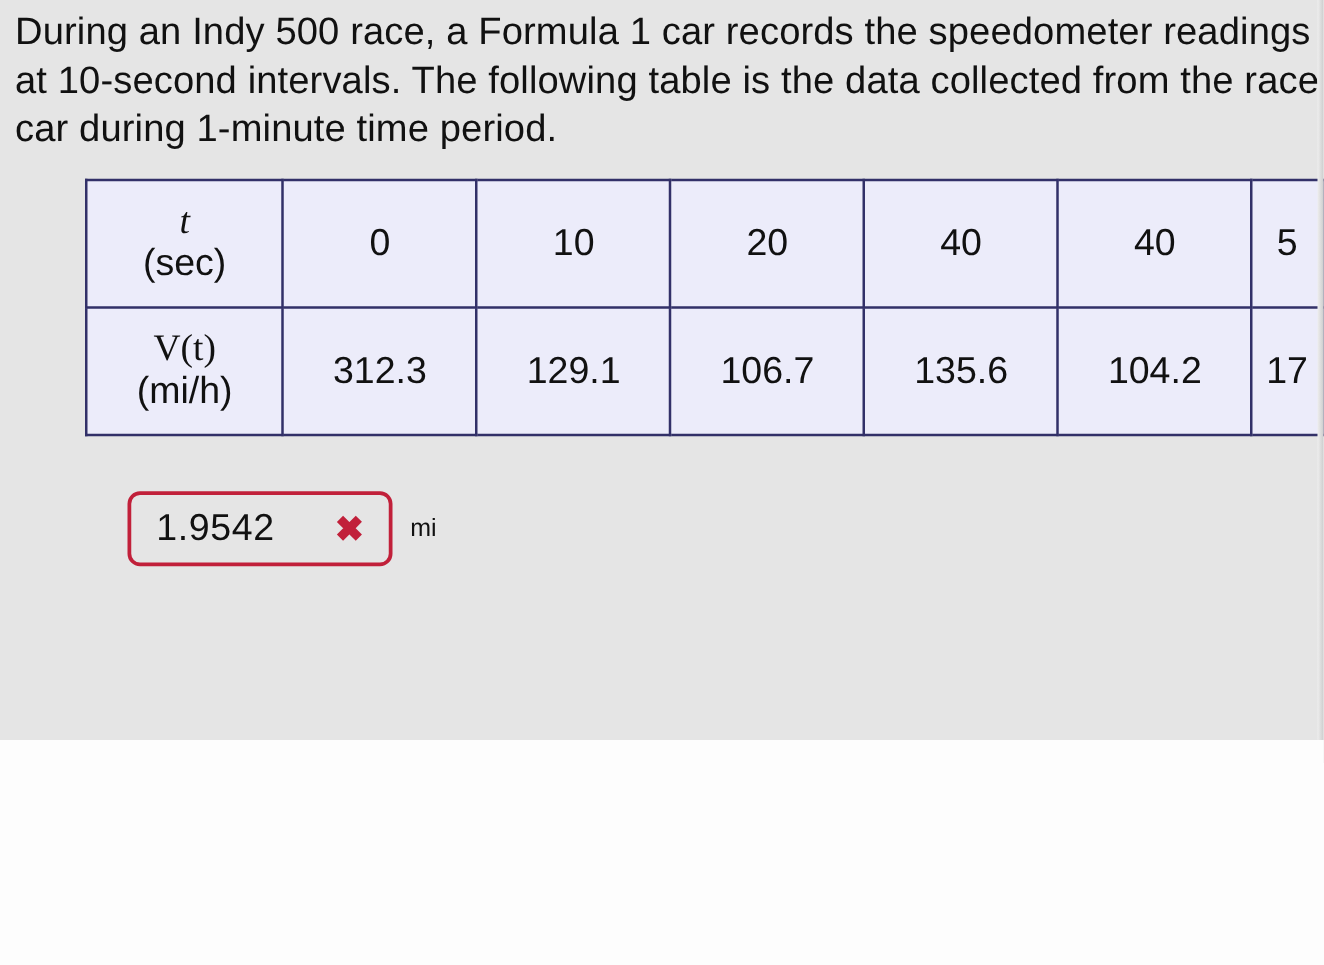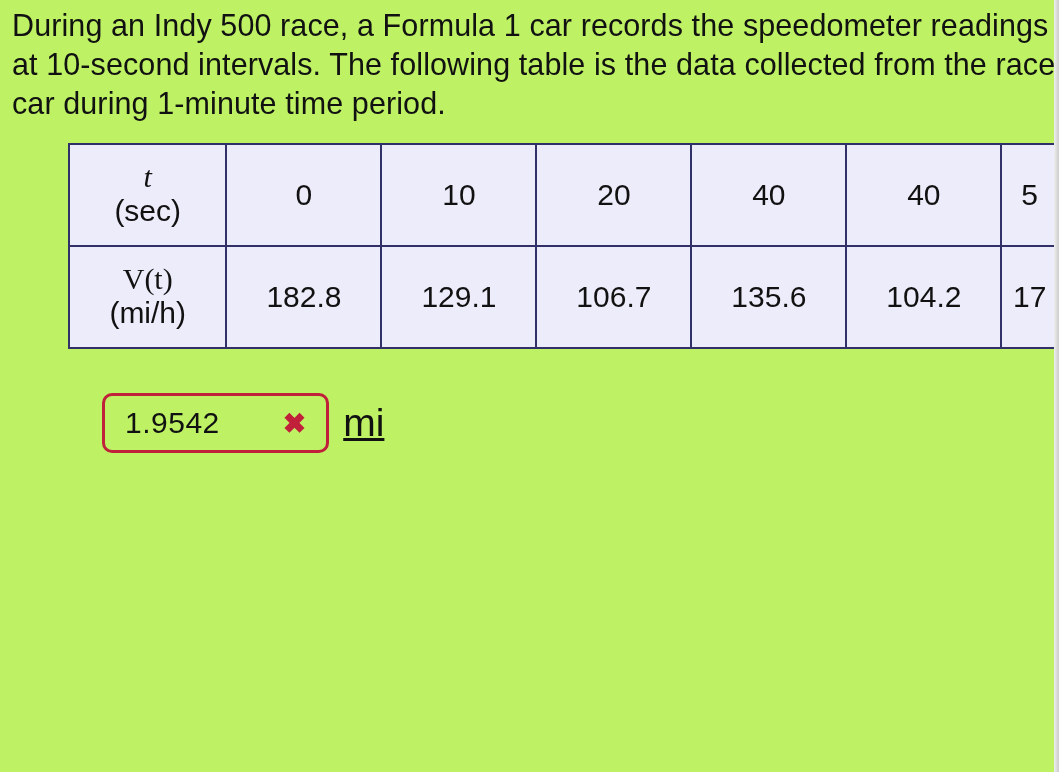--- a/index.html
+++ b/index.html
@@ -4,26 +4,26 @@
 <style>
 html, body {
   margin: 0;
   padding: 0;
   background: #fdfdfd;
   font-family: "Trebuchet MS", "Lucida Sans Unicode", "Segoe UI", Verdana, sans-serif;
   color: #111;
 }
 .page {
   width: 1059px;
-  height: 772px;
+  height: 592px;
   box-sizing: border-box;
   padding: 6px 0 0 12px;
   overflow: hidden;
   position: relative;
-  background: #bef264;
+  background: #e5e5e5;
 }
 .right-edge {
   position: absolute;
   top: 0;
   right: 0;
   width: 5px;
   height: 100%;
   background: linear-gradient(to right, #eee, #ccc);
 }
 .problem-text {
@@ -70,36 +70,35 @@
   display: flex;
   align-items: center;
   gap: 14px;
 }
 .answer-box {
   border: 3px solid #c1203a;
   border-radius: 10px;
   padding: 10px 20px 10px 20px;
   display: flex;
   align-items: center;
-  gap: 63px;
+  gap: 48px;
   font-size: 30px;
 }
 .answer-val {
   font-family: Arial, Helvetica, sans-serif;
   letter-spacing: 0.5px;
 }
 .x-mark {
   color: #c1203a;
   font-weight: 900;
   font-size: 28px;
   font-family: Arial, sans-serif;
 }
 .unit {
-  font-size: 39px;
-  text-decoration: underline;
+  font-size: 20px;
 }
 .section-gap { height: 12px; }
 </style>
 </head>
 <body>
 
 <div class="page">
   <div class="right-edge"></div>
 
   <div class="problem-text">During an Indy 500 race, a Formula 1 car records the speedometer readings at 10-second intervals. The following table is the data collected from the race car during 1-minute time period.</div>
@@ -121,21 +120,21 @@
         <td class="cell">40</td>
         <td class="cell narrow">5</td>
       </tr>
       <tr>
         <td class="rowhead">
           <div class="rowhead-inner">
             <span class="fn">V(t)</span>
             <span class="hdr-sub">(mi/h)</span>
           </div>
         </td>
-        <td class="cell">182.8</td>
+        <td class="cell">312.3</td>
         <td class="cell">129.1</td>
         <td class="cell">106.7</td>
         <td class="cell">135.6</td>
         <td class="cell">104.2</td>
         <td class="cell narrow">17</td>
       </tr>
     </tbody>
       </table>
   </div>
 

